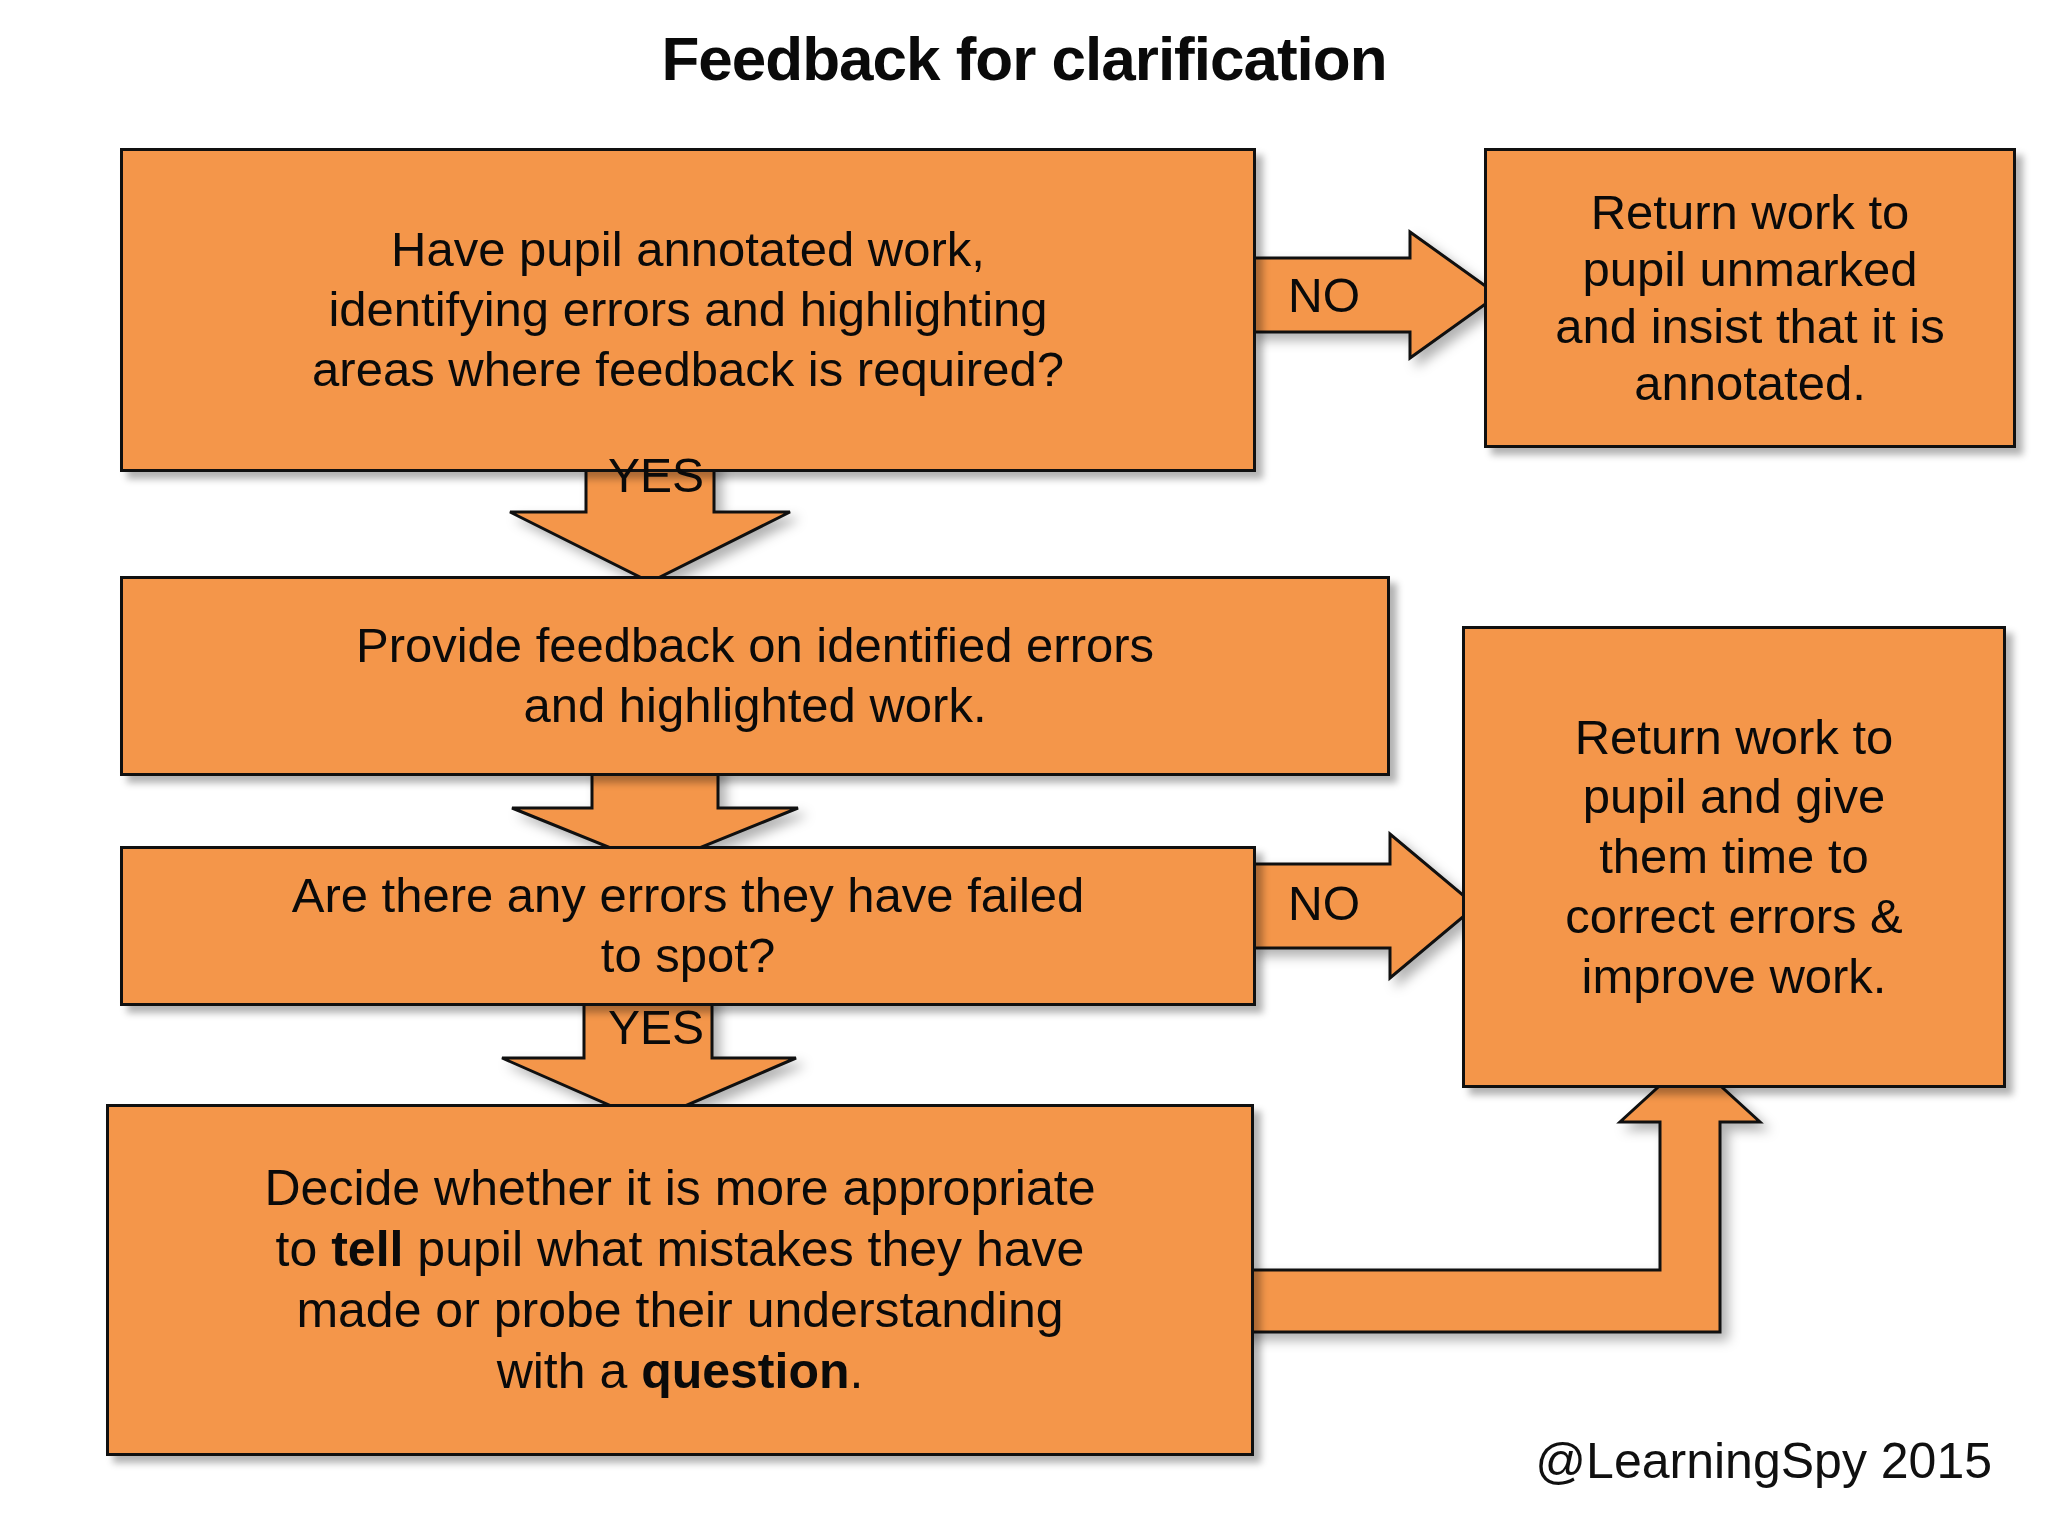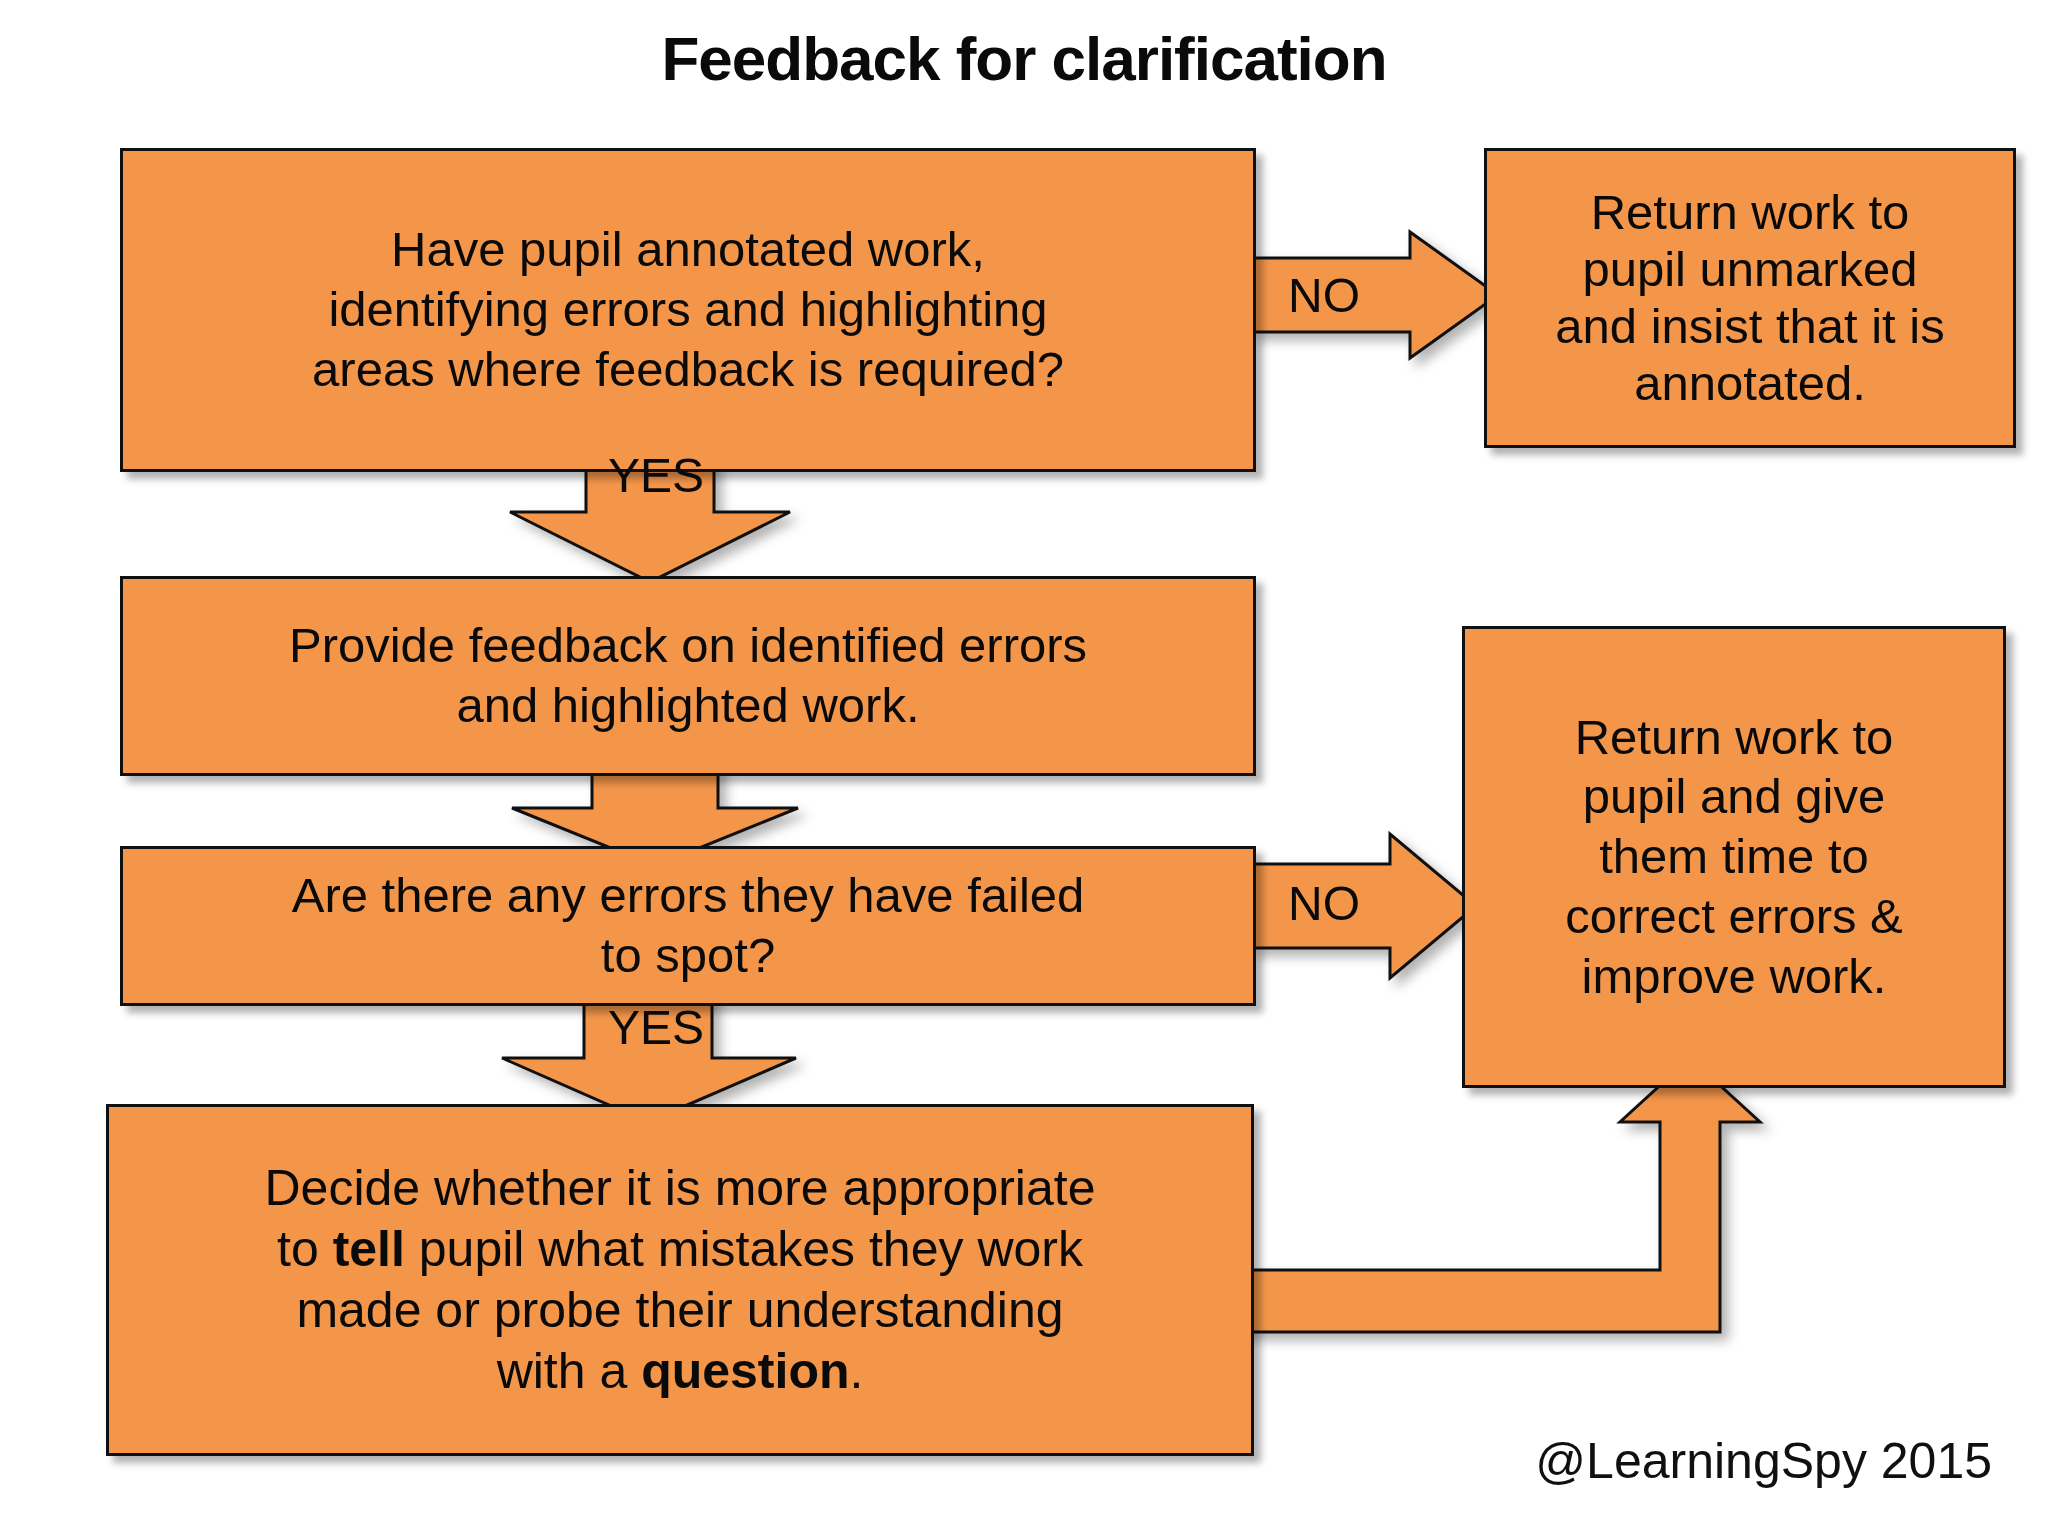--- a/index.html
+++ b/index.html
@@ -60,21 +60,21 @@
   }
   .node b { font-weight: 700; }
 
   
   #node-annotated { left: 120px;  top: 148px;  width: 1136px; height: 324px; }
   #node-annotated .txt { font-size: 49px; }
 
   #node-return-unmarked { left: 1484px; top: 148px; width: 532px; height: 300px; }
   #node-return-unmarked .txt { font-size: 49px; line-height: 1.16; }
 
-  #node-provide-feedback { left: 120px; top: 576px; width: 1136px; height: 200px; }
+  #node-provide-feedback { left: 120px; top: 576px; width: 1270px; height: 200px; }
   #node-provide-feedback .txt { font-size: 49px; }
 
   #node-errors-failed { left: 120px; top: 826px; width: 1136px; height: 160px; margin-top: 20px; }
   #node-errors-failed .txt { font-size: 49px; }
 
   #node-return-correct { left: 1462px; top: 626px; width: 544px; height: 462px; }
   #node-return-correct .txt { font-size: 49px; line-height: 1.22; }
 
   #node-decide { left: 106px; top: 1104px; width: 1148px; height: 352px; }
   #node-decide .txt { font-size: 50px; line-height: 1.22; }
@@ -181,18 +181,18 @@
     <div class="txt">
       <span>Return work to</span><br>
       <span>pupil and give</span><br>
       <span>them time to</span><br>
       <span>correct errors &amp;</span><br>
       <span>improve work.</span>
     </div>
   </div>
 
   <div class="node" id="node-decide">
-    <div class="txt" id="decide-text"><span>Decide whether it is more appropriate</span><br><span>to </span><b>tell</b><span> pupil what mistakes they work</span><br><span>made or probe their understanding</span><br><span>with a </span><b>question</b><span>.</span></div>
+    <div class="txt" id="decide-text"><span>Decide whether it is more appropriate</span><br><span>to </span><b>tell</b><span> pupil what mistakes they have</span><br><span>made or probe their understanding</span><br><span>with a </span><b>question</b><span>.</span></div>
   </div>
 
   <div class="credit">@LearningSpy 2015</div>
 
 </div>
 
 </body></html>

